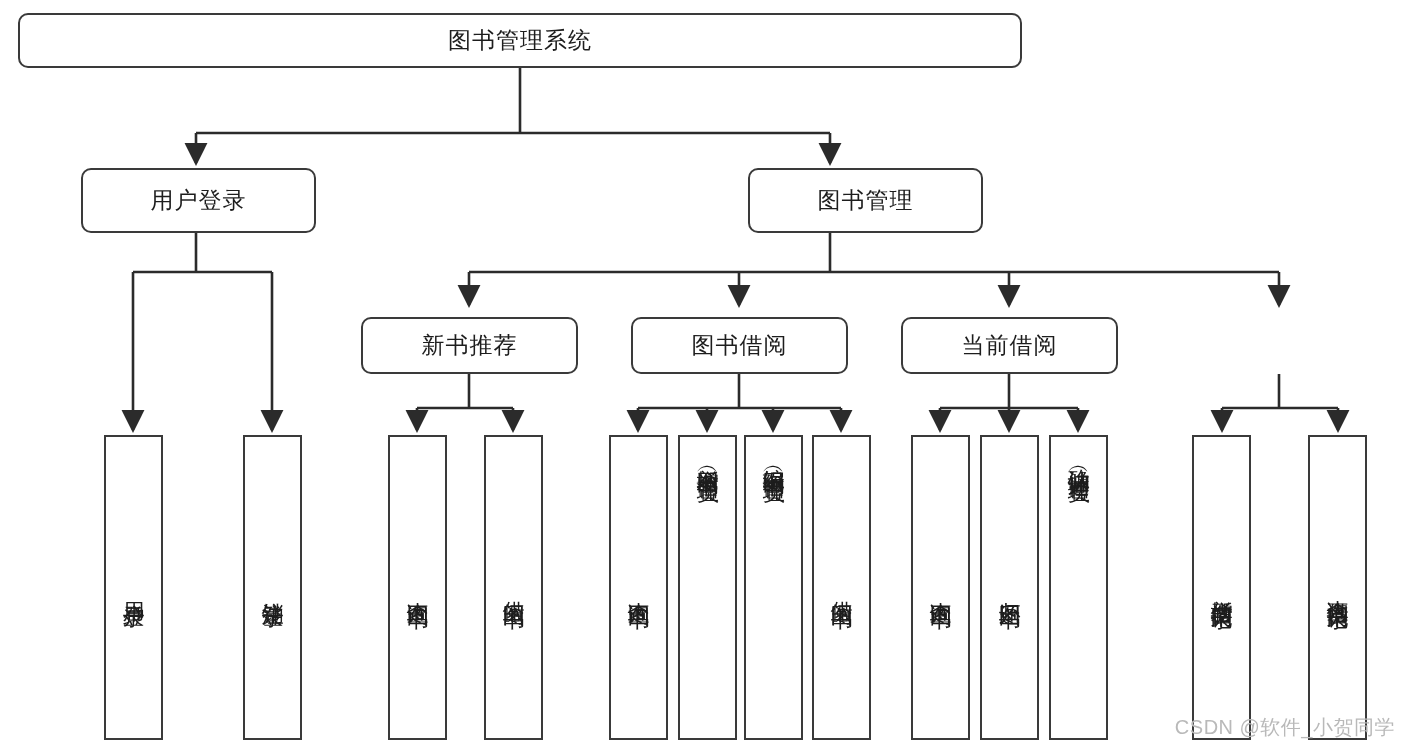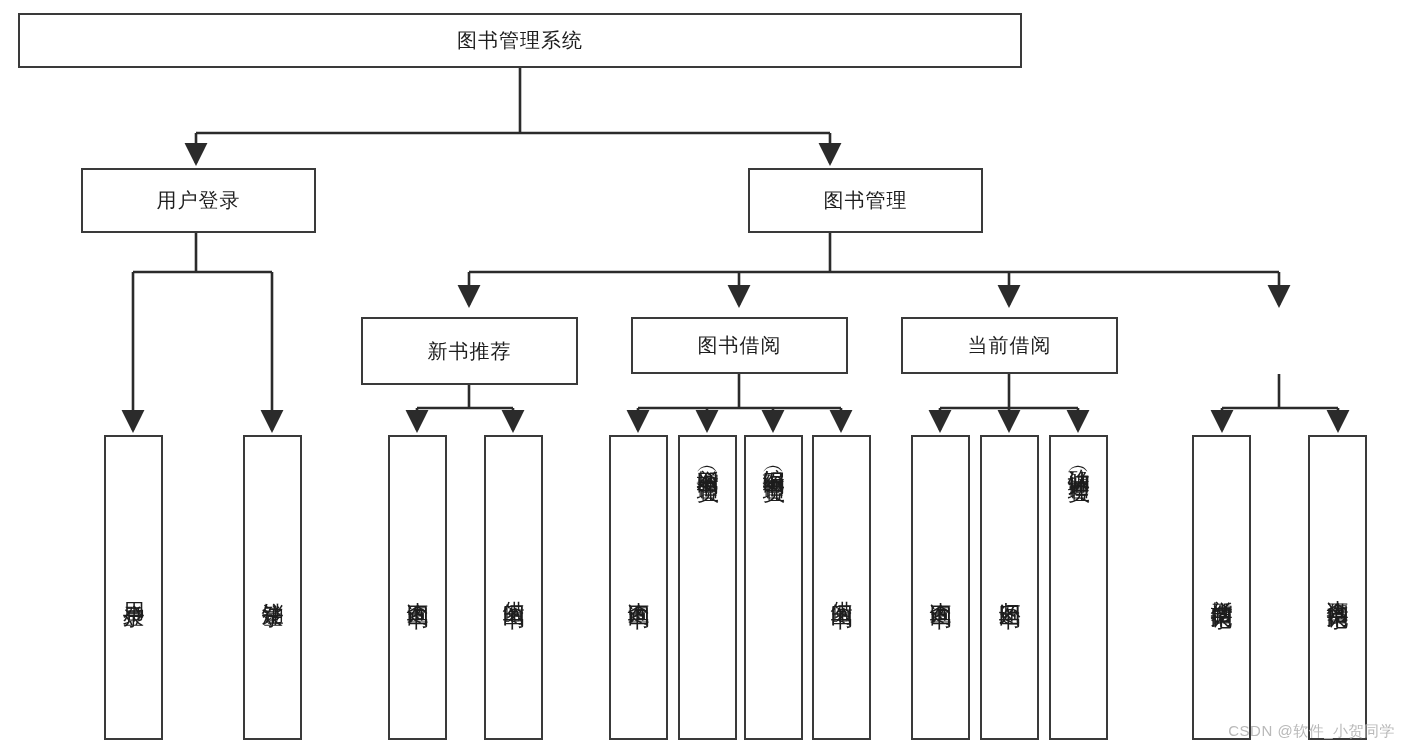--- a/index.html
+++ b/index.html
@@ -24,22 +24,23 @@
     position:absolute;
     box-sizing:border-box;
     background:#ffffff;
     border:2.5px solid #3a3a3a;
     display:flex;
     align-items:center;
     justify-content:center;
     color:#1d1d1d;
   }
   .node.h{
-    font-size:20px;
+    font-size:23px;
     letter-spacing:1px;
+    border-radius:10px;
   }
   .node.v{
     align-items:flex-start;
     justify-content:center;
     padding-top:14px;
   }
   .node.v .vtext{
     writing-mode:vertical-rl;
     text-orientation:upright;
     font-size:22px;
@@ -48,21 +49,21 @@
     white-space:nowrap;
   }
   .node.v.center{
     align-items:center;
     padding-top:0;
   }
   .watermark{
     position:absolute;
     right:10px;
     bottom:6px;
-    font-size:15px;
+    font-size:20px;
     color:#b9b9b9;
     letter-spacing:0.5px;
     white-space:nowrap;
   }
 </style>
 </head>
 <body>
 
 <div id="canvas">
 
@@ -120,21 +121,21 @@
     <span>图书管理系统</span>
   </div>
 
   <div class="node h" style="left:81px;top:168px;width:235px;height:65px;">
     <span>用户登录</span>
   </div>
   <div class="node h" style="left:712px;top:168px;width:235px;height:65px;margin-left:36px;">
     <span>图书管理</span>
   </div>
 
-  <div class="node h" style="left:361px;top:317px;width:217px;height:68px;">
+  <div class="node h" style="left:361px;top:317px;width:217px;height:57px;">
     <span>新书推荐</span>
   </div>
   <div class="node h" style="left:901px;top:317px;width:217px;height:57px;">
     <span>当前借阅</span>
   </div>
   <div class="node h" style="left:631px;top:317px;width:217px;height:57px;">
     <span>图书借阅</span>
   </div>
 
   <div class="node v center" style="left:104px;top:435px;width:59px;height:305px;">

